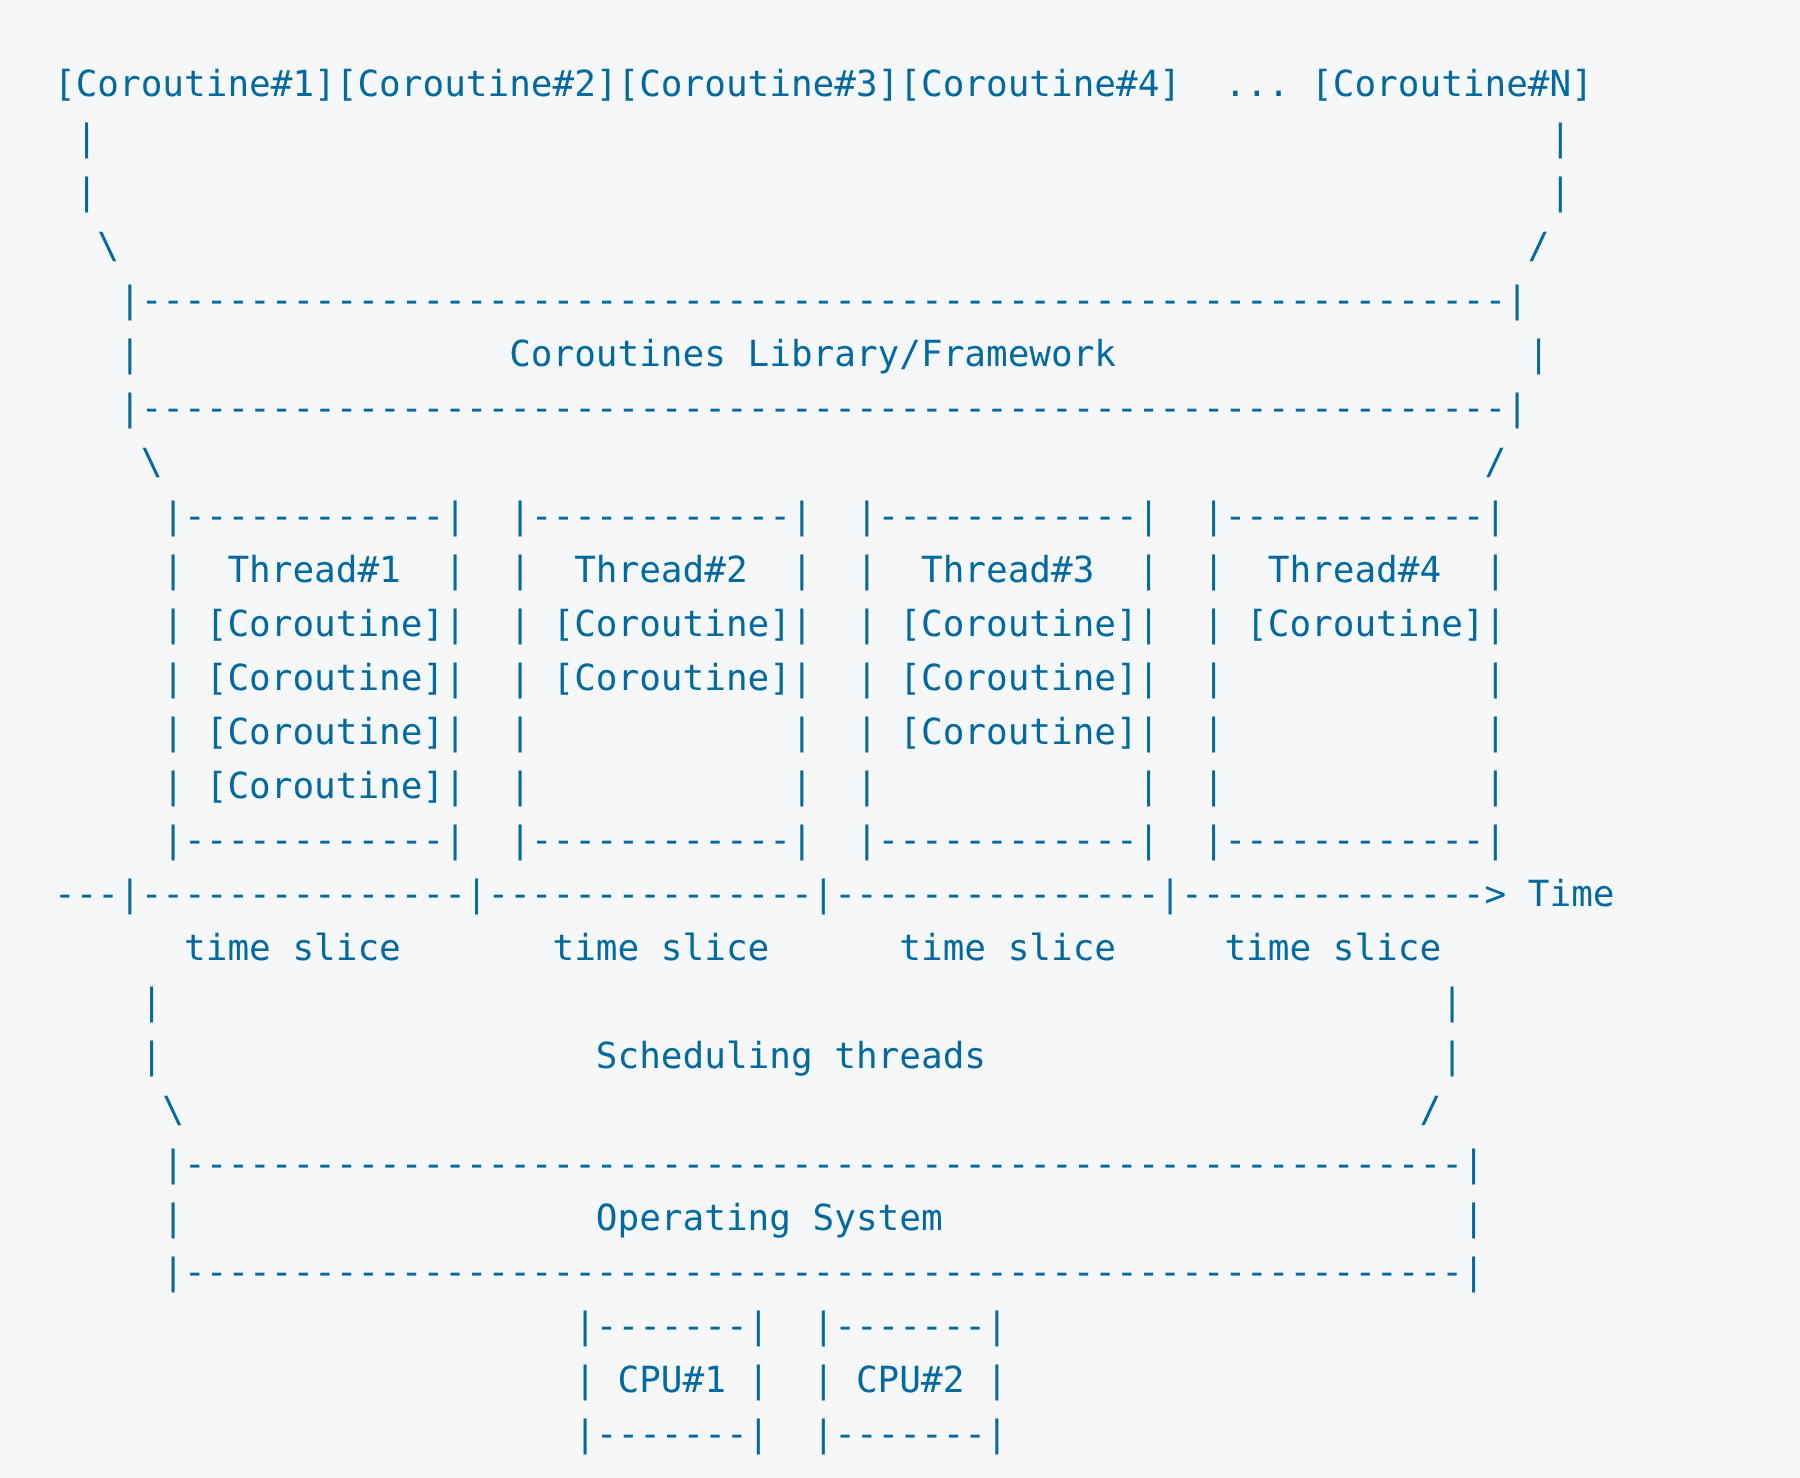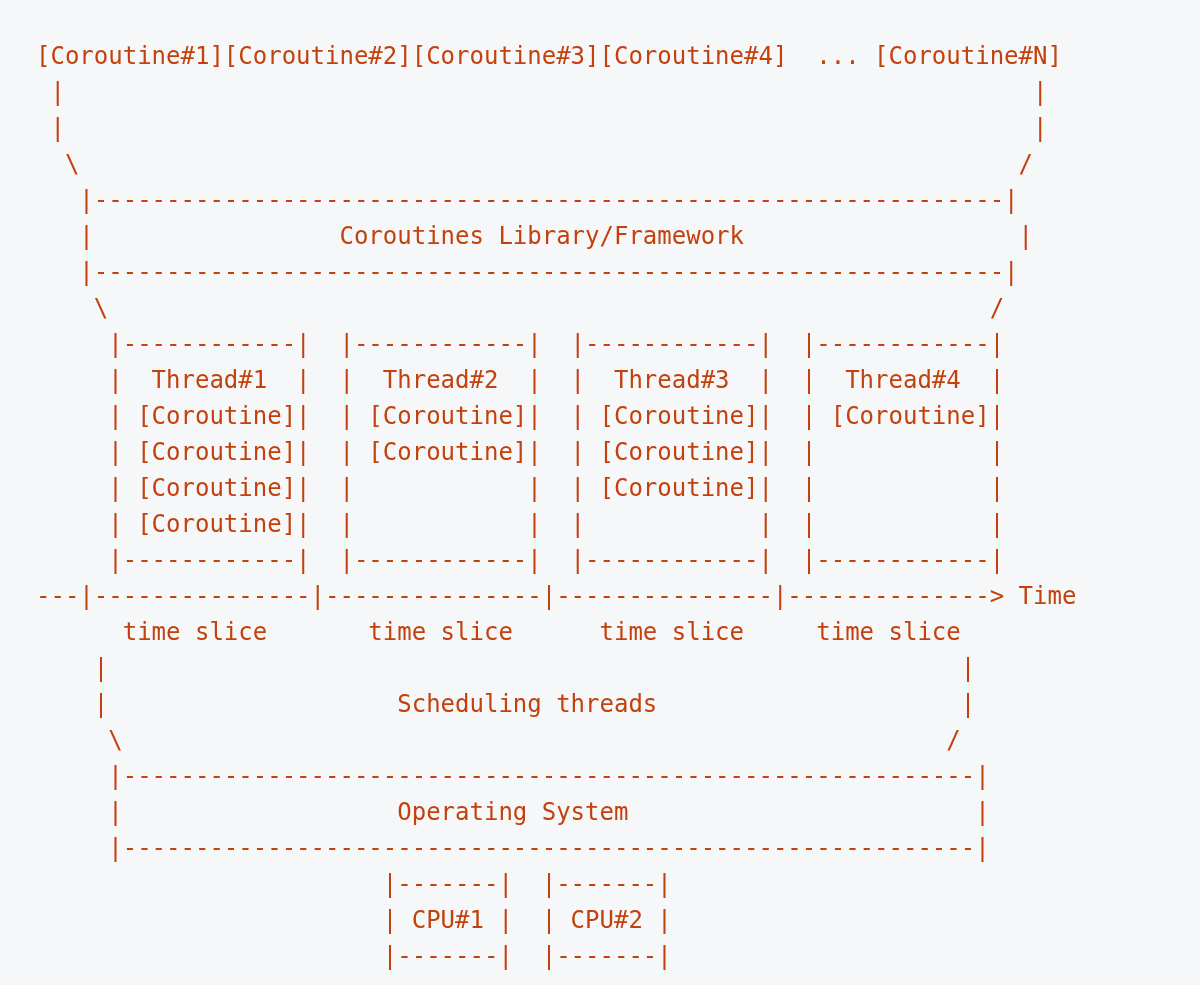--- a/index.html
+++ b/index.html
@@ -15,21 +15,21 @@
     overflow: hidden;
   }
   #diagram {
     position: absolute;
     left: 36px;
     top: 14px;
     font-family: "DejaVu Sans Mono", "Liberation Mono", monospace;
     font-size: 24px;
     line-height: 36px;
     letter-spacing: 0px;
-    color: #c2410c;
+    color: #0369a1;
     white-space: pre;
     font-variant-ligatures: none;
     -webkit-font-smoothing: antialiased;
     tab-size: 4;
   }
   .ascii-line {
     display: block;
     white-space: pre;
     height: 36px;
     margin: 0;

